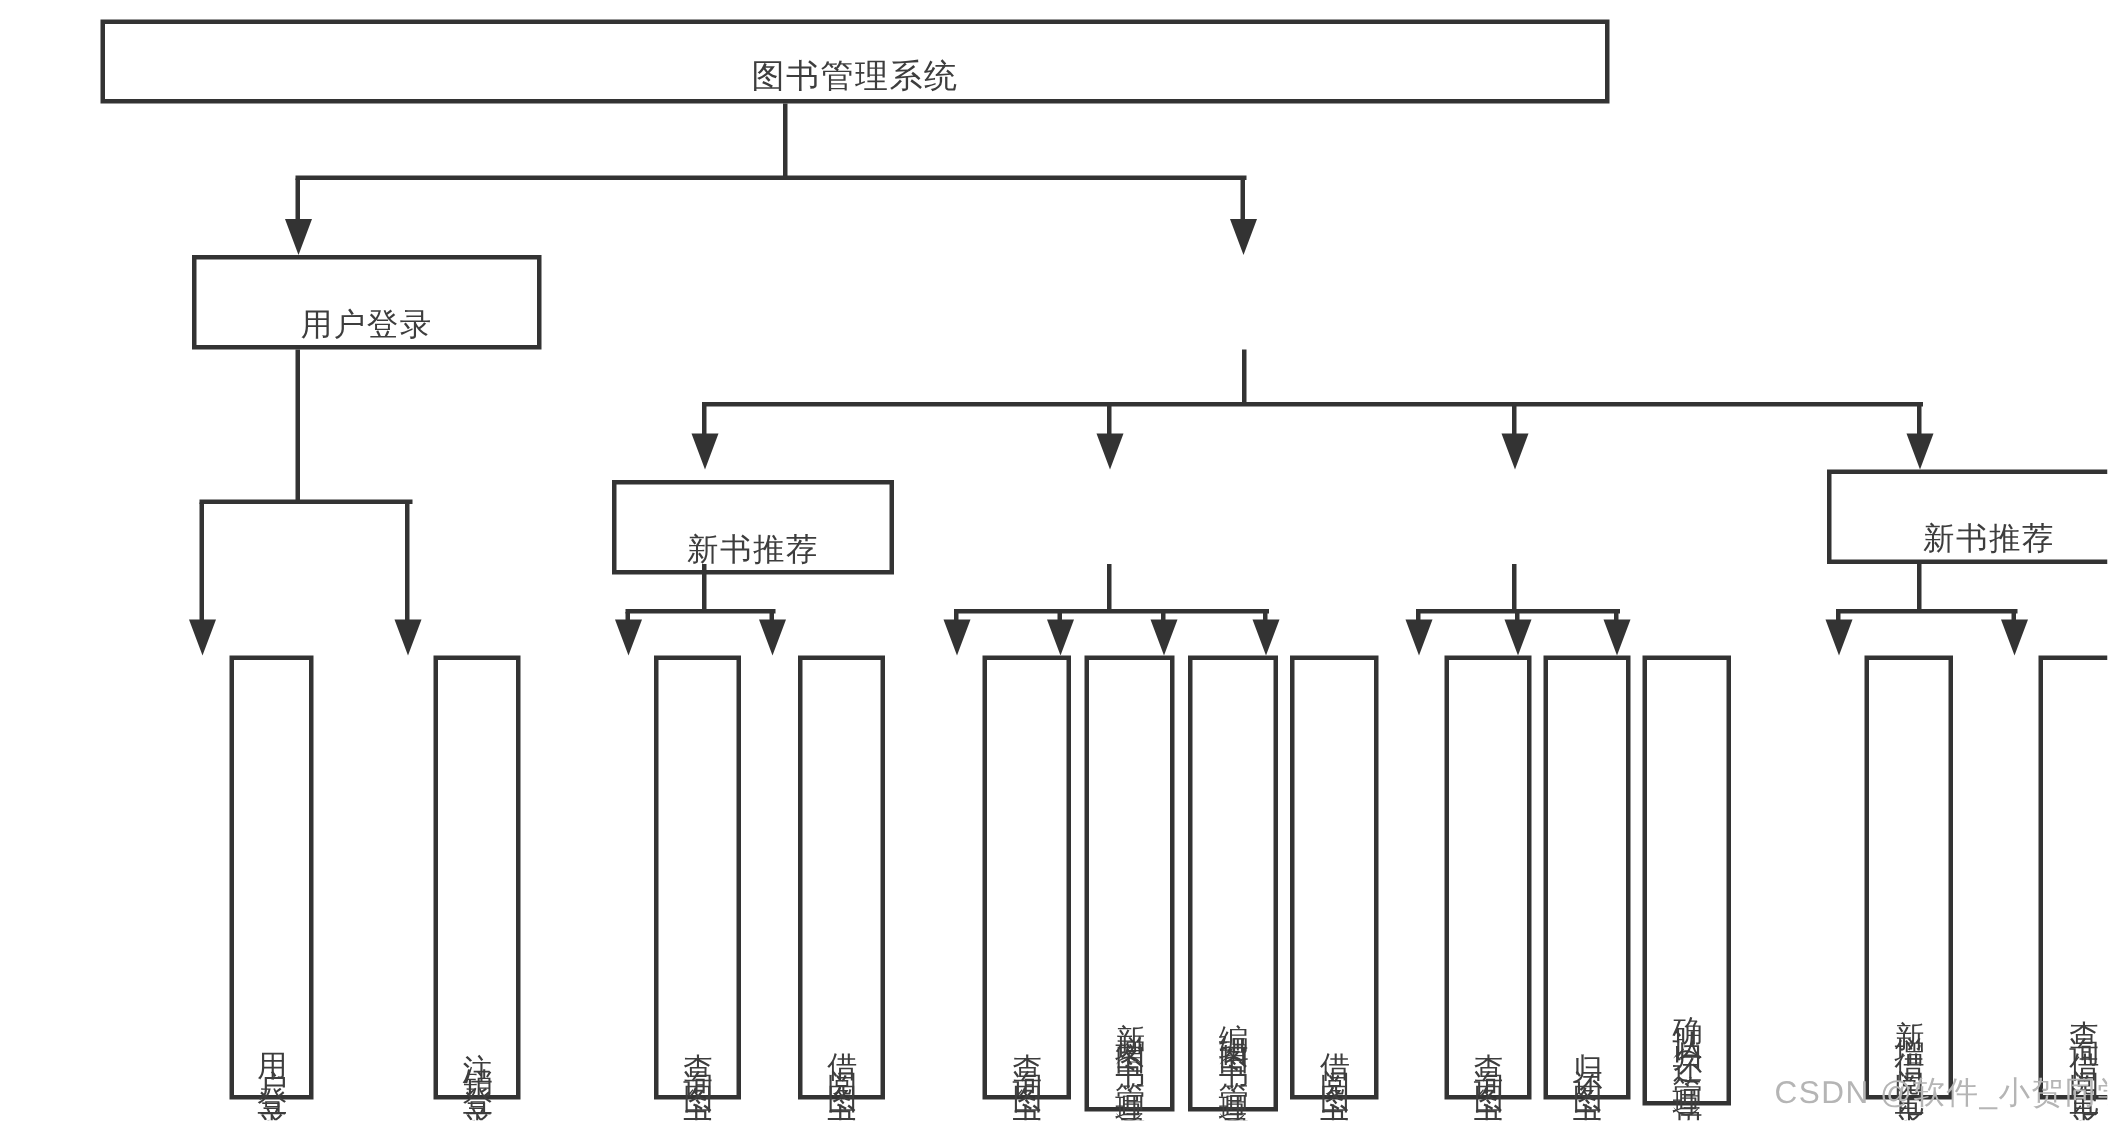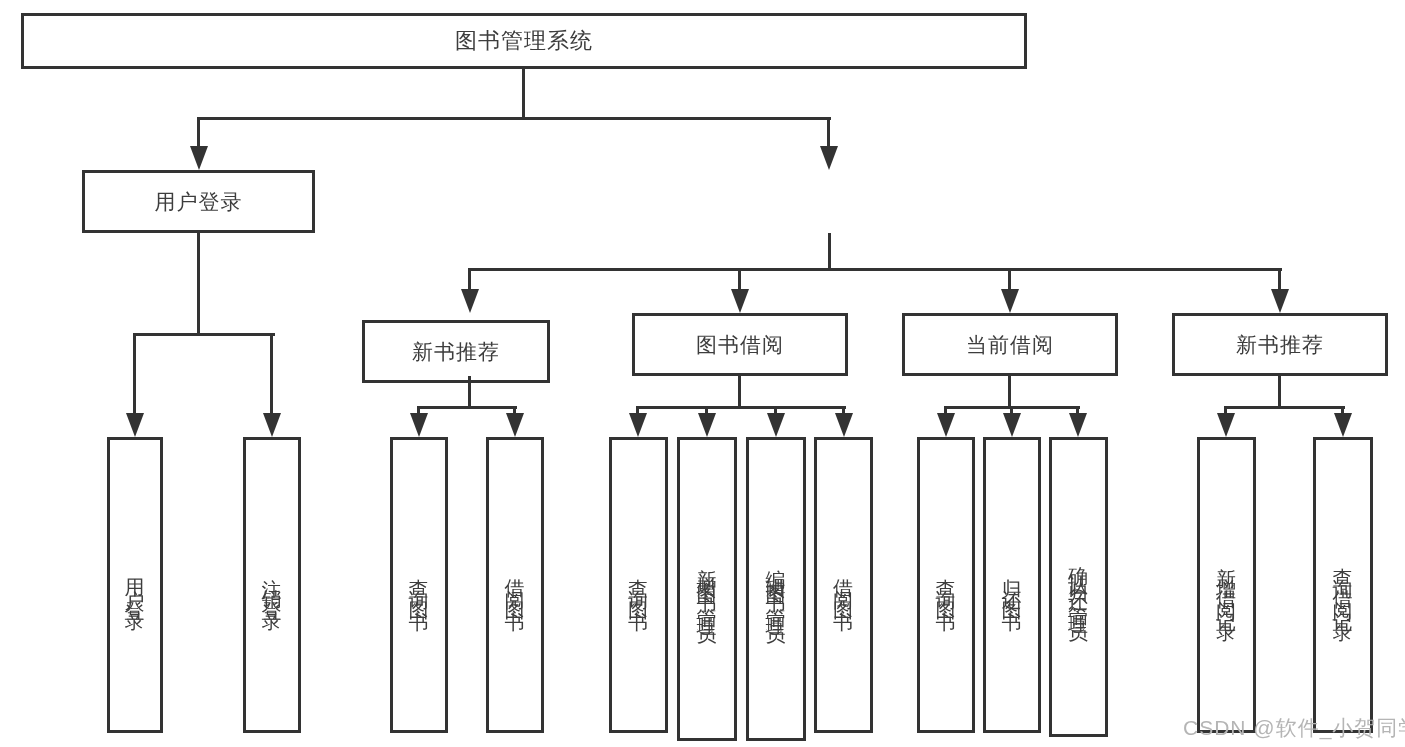--- a/index.html
+++ b/index.html
@@ -6,21 +6,21 @@
   .canvas {
     position:relative; width:1405px; height:747px;
     background:var(--bg, #ffffff);
     font-family:"Liberation Sans", sans-serif;
     color:var(--text, #3d3d3d);
     overflow:hidden;
   }
   .node {
     position:absolute; box-sizing:border-box;
     background:#fff; border:3px solid var(--line, #333333);
-    display:flex; align-items:center; justify-content:center;
+    display:flex; align-items:flex-end; justify-content:center;margin-left:46px;
   }
   .root-node  { font-size:22px; letter-spacing:1px; }
   .hnode      { font-size:21px; letter-spacing:1px; }
   .leaf .vtext {
     writing-mode:vertical-rl; text-orientation:mixed;
     font-size:20px; line-height:1; letter-spacing:11px;
   }
   .leaf .vtext.tight { letter-spacing:8px; }
   .line  { position:absolute; background:var(--line, #333333); }
   .arrow {
@@ -68,26 +68,20 @@
   <div class="arrow" style="left:461px;  top:289px;"></div>
   <div class="line" style="left:738px;  top:270px; width:3px;  height:21px;"></div>
   <div class="arrow" style="left:731px;  top:289px;"></div>
   <div class="line" style="left:1008px; top:270px; width:3px;  height:21px;"></div>
   <div class="arrow" style="left:1001px; top:289px;"></div>
   <div class="line" style="left:1278px; top:270px; width:3px;  height:21px;"></div>
   <div class="arrow" style="left:1271px; top:289px;"></div>
 
   <div class="node hnode" style="left:362px; top:320px; width:188px; height:63px;">
     <span>新书推荐</span>
-  </div>
-  <div class="node hnode" style="left:632px; top:313px; width:216px; height:63px;">
-    <span>图书借阅</span>
-  </div>
-  <div class="node hnode" style="left:902px; top:313px; width:216px; height:63px;">
-    <span>当前借阅</span>
   </div>
   <div class="node hnode" style="left:1172px; top:313px; width:216px; height:63px;">
     <span>新书推荐</span>
   </div>
 
   <div class="line" style="left:468px; top:376px; width:3px;   height:32px;"></div>
   <div class="line" style="left:417px; top:406px; width:100px; height:3px;"></div>
   <div class="line" style="left:417px; top:408px; width:3px;   height:7px;"></div>
   <div class="arrow" style="left:410px; top:413px;"></div>
   <div class="line" style="left:513px; top:408px; width:3px;   height:7px;"></div>

